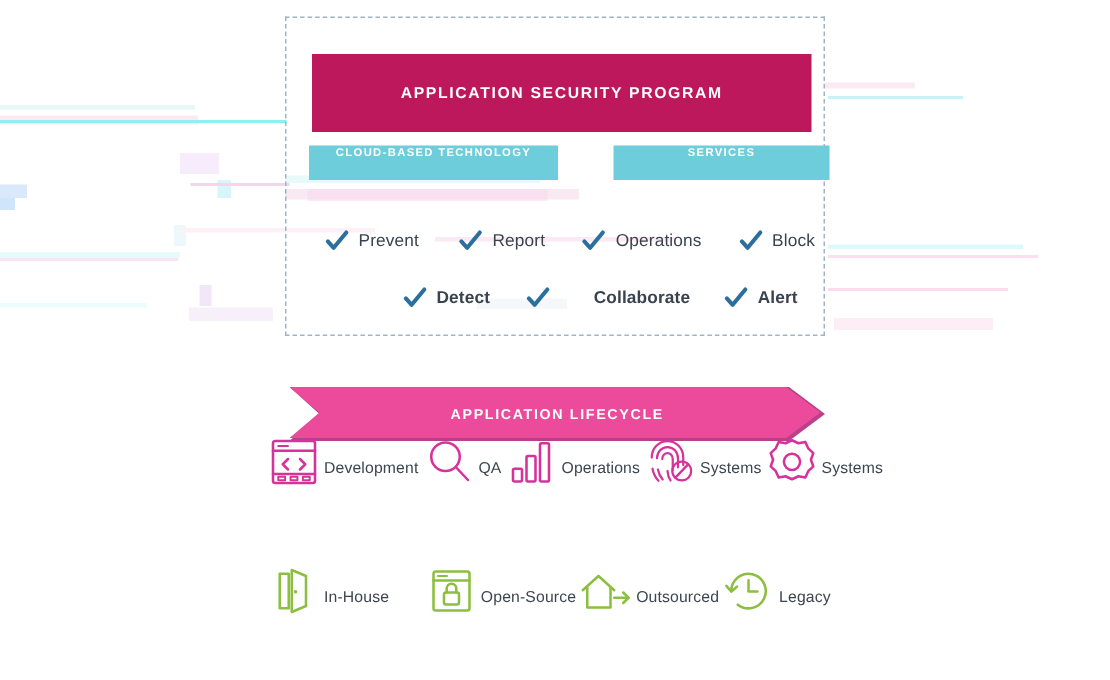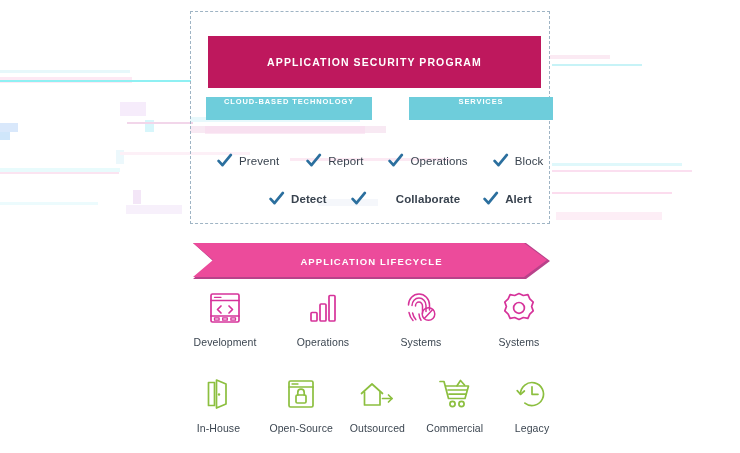--- a/index.html
+++ b/index.html
@@ -107,21 +107,21 @@
   .check-item .ck-label {
     color: #39434f;
     font-size: 11.5px;
     letter-spacing: 0.1px;
   }
 
   
   #lifecycle {
     position: absolute;
     left: 193px;
-    top: 243px;
+    top: 258px;
     width: 357px;
     height: 36px;
     z-index: 3;
   }
   #lifecycle svg { display: block; }
   #lifecycle .lc-label {
     position: absolute;
     left: 0; top: 0;
     width: 357px; height: 36px;
     display: flex;
@@ -138,21 +138,21 @@
     position: absolute;
     display: flex;
     z-index: 3;
   }
   #grid-lifecycle { left: 176px; top: 288px; width: 392px; }
   #grid-sourcing  { left: 176px; top: 374px; width: 392px; }
 
   .icon-cell {
     flex: 1 1 0;
     display: flex;
-    flex-direction: column;
+    flex-direction: row;
     align-items: center;
   }
   .icon-cell .glyph {
     width: 40px;
     height: 40px;
     display: block;
   }
   .icon-cell .icon-label {
     margin-top: 8px;
     font-size: 10.5px;
@@ -276,20 +276,29 @@
           <polyline points="24,18 27.5,21.5 24,25"></polyline>
           <line x1="6" y1="28" x2="34" y2="28"></line>
           <rect x="9.5" y="29.8" width="4.6" height="2.4" stroke-width="1.3"></rect>
           <rect x="17.7" y="29.8" width="4.6" height="2.4" stroke-width="1.3"></rect>
           <rect x="25.9" y="29.8" width="4.6" height="2.4" stroke-width="1.3"></rect>
         </g>
       </svg>
       <span class="icon-label">Development</span>
     </div>
 
+    <div class="icon-cell">
+      <svg class="glyph" viewBox="0 0 40 40">
+        <g fill="none" stroke="#d6339a" stroke-width="1.7" stroke-linecap="round">
+          <circle cx="18" cy="16.5" r="9.5"></circle>
+          <line x1="25" y1="23.5" x2="33" y2="32"></line>
+        </g>
+      </svg>
+      <span class="icon-label">QA</span>
+    </div>
 
     <div class="icon-cell">
       <svg class="glyph" viewBox="0 0 40 40">
         <g fill="none" stroke="#d6339a" stroke-width="1.7" stroke-linejoin="round">
           <rect x="8" y="24.5" width="6" height="8.5" rx="1"></rect>
           <rect x="17" y="16" width="6" height="17" rx="1"></rect>
           <rect x="26" y="7.5" width="6" height="25.5" rx="1"></rect>
         </g>
       </svg>
       <span class="icon-label">Operations</span>
@@ -356,33 +365,20 @@
         <g fill="none" stroke="#8cbf3f" stroke-width="1.7" stroke-linejoin="round" stroke-linecap="round">
           <path d="M4.5 19.5 L15 10 L25.5 19.5"></path>
           <path d="M7.5 18 L7.5 31 L23 31 L23 18"></path>
           <line x1="25.5" y1="24.5" x2="35" y2="24.5"></line>
           <polyline points="31.5,21 35,24.5 31.5,28"></polyline>
         </g>
       </svg>
       <span class="icon-label">Outsourced</span>
     </div>
 
-    <div class="icon-cell" style="flex:1.15 1 0;">
-      <svg class="glyph" viewBox="0 0 40 40">
-        <g fill="none" stroke="#8cbf3f" stroke-width="1.7" stroke-linejoin="round" stroke-linecap="round">
-          <path d="M5 7.5 L9 7.5 L13.5 24.5 L30 24.5 L33.5 12 L11 12"></path>
-          <line x1="13" y1="16" x2="32.2" y2="16"></line>
-          <line x1="14" y1="20.2" x2="31.1" y2="20.2"></line>
-          <path d="M22 11.8 L25.5 6.5 L29.5 11"></path>
-          <circle cx="17.5" cy="30" r="2.6"></circle>
-          <circle cx="26.5" cy="30" r="2.6"></circle>
-        </g>
-      </svg>
-      <span class="icon-label">Commercial</span>
-    </div>
 
     <div class="icon-cell">
       <svg class="glyph" viewBox="0 0 40 40">
         <g fill="none" stroke="#8cbf3f" stroke-width="1.7" stroke-linejoin="round" stroke-linecap="round">
           <path d="M8.5 20 a11.5 11.5 0 1 1 4.4 9.1"></path>
           <polyline points="5.2,16.6 8.6,20.4 12.4,17"></polyline>
           <polyline points="20,12.8 20,20.3 26,20.3"></polyline>
         </g>
       </svg>
       <span class="icon-label">Legacy</span>

